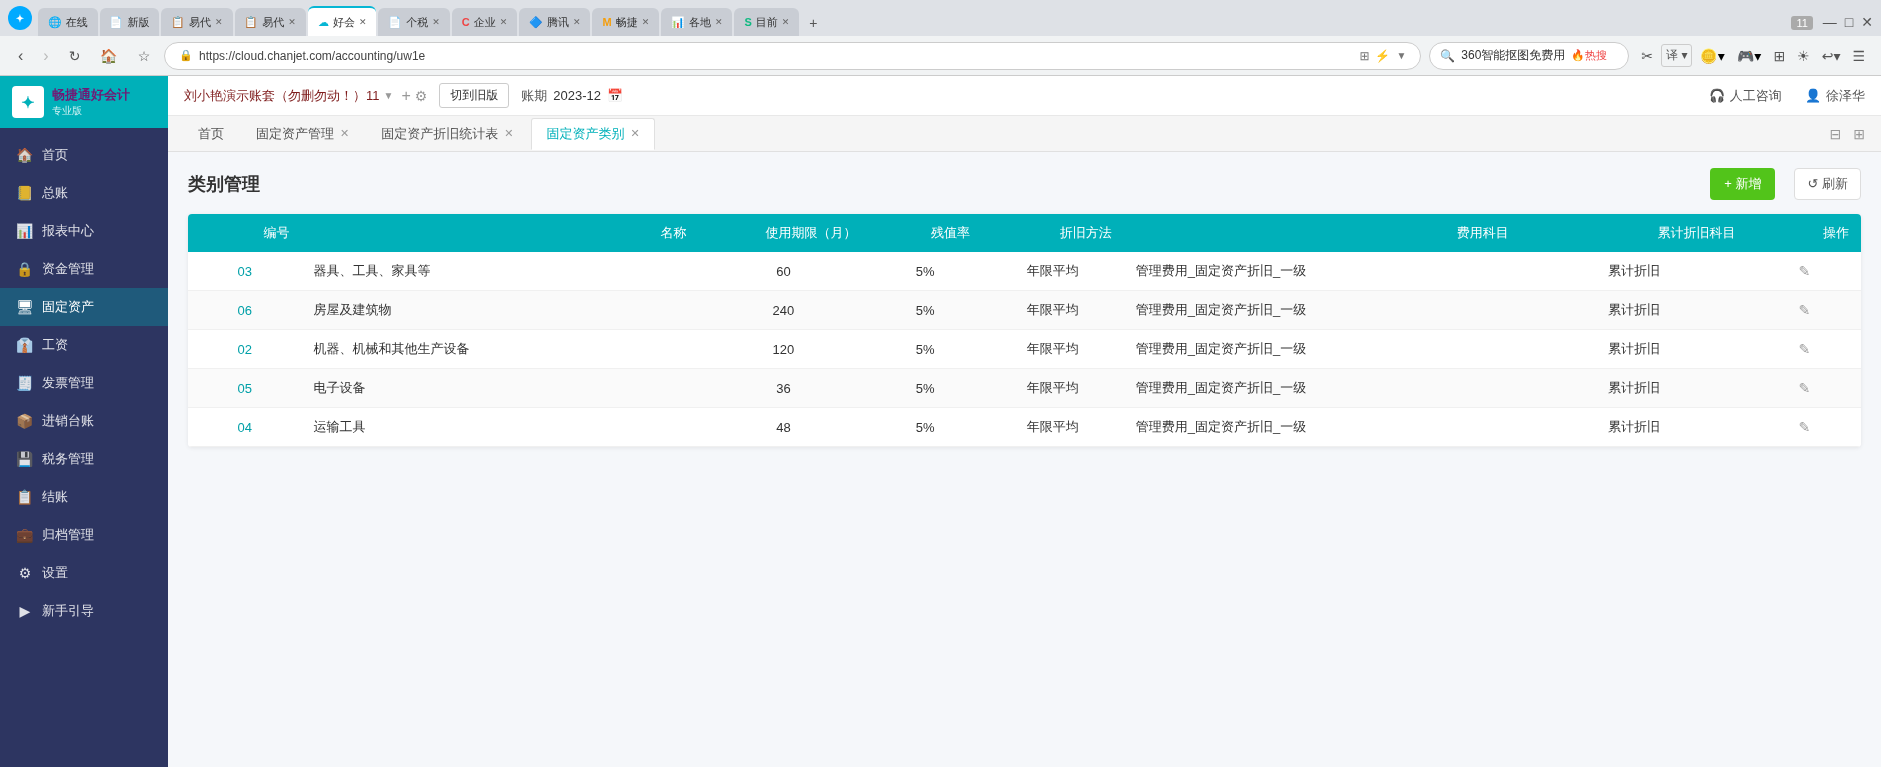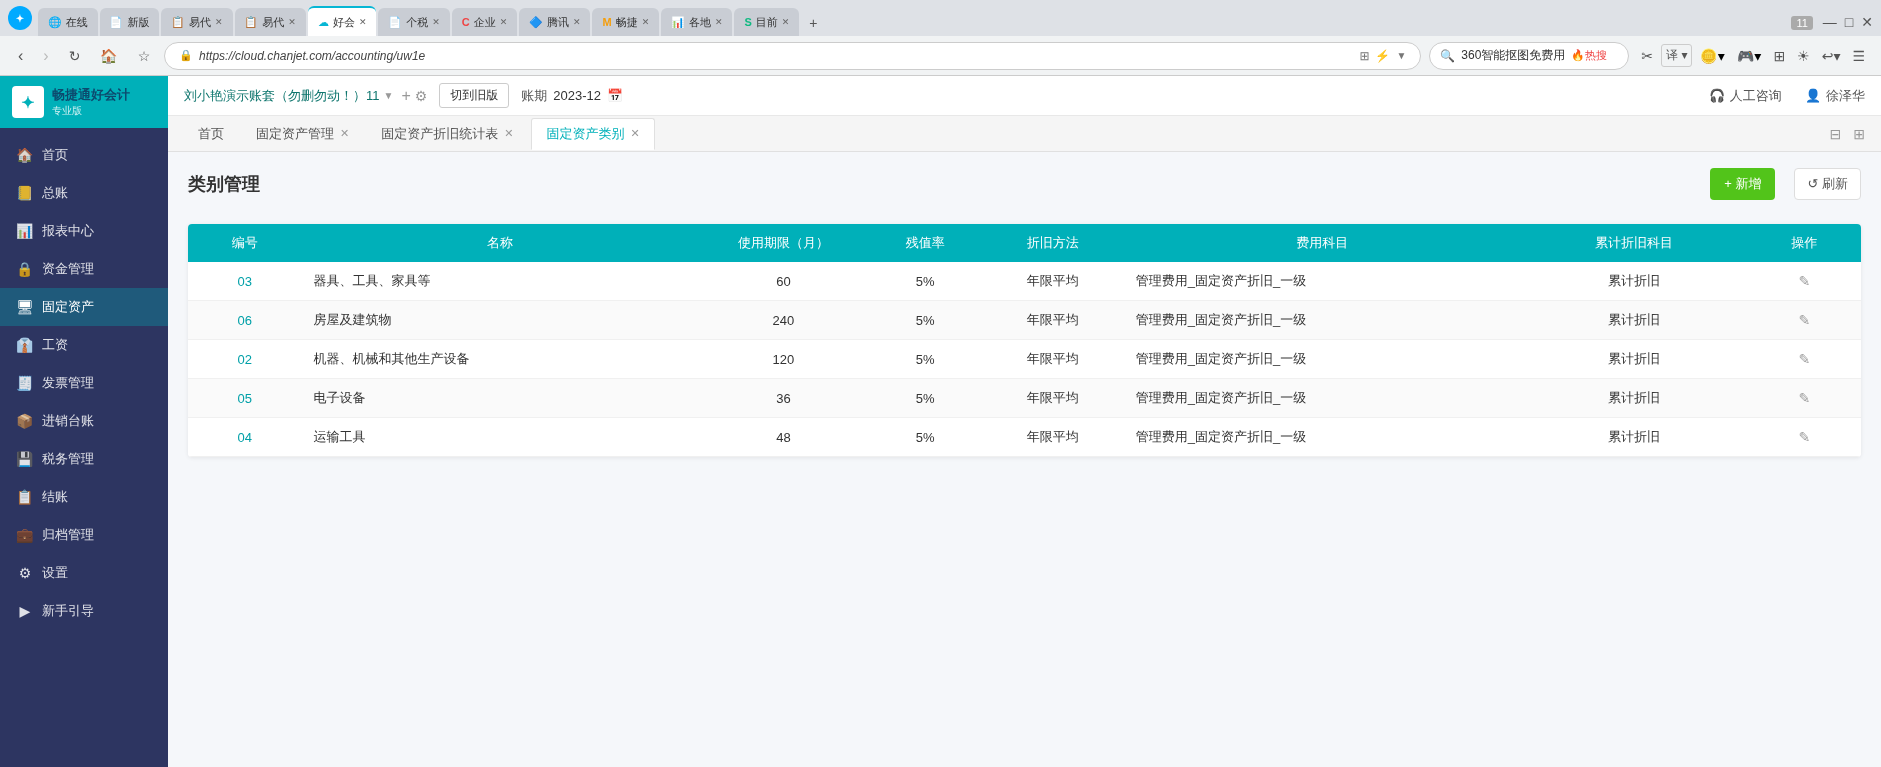--- a/index.html
+++ b/index.html
@@ -24,30 +24,30 @@
     .btn-switch { border: 1px solid #ccc; background: #fff; padding: 3px 10px; border-radius: 3px; font-size: 12px; cursor: pointer; color: #333; }
 
     
     .page-tabs { background: #f5f5f5; border-bottom: 1px solid #e0e0e0; display: flex; align-items: center; padding: 0 16px; height: 36px; gap: 4px; }
     .page-tab { padding: 6px 14px; font-size: 13px; color: #555; cursor: pointer; border-radius: 3px 3px 0 0; display: flex; align-items: center; gap: 6px; }
     .page-tab.active { background: #fff; color: #00b0b9; border: 1px solid #e0e0e0; border-bottom: 1px solid #fff; }
     .tab-x { font-size: 11px; color: #999; }
 
     
     .content-area { flex: 1; padding: 16px 20px; background: #f5f7fa; overflow-y: auto; }
-    .page-title-row { display: flex; align-items: center; justify-content: space-between; margin-bottom: 24px; }
+    .page-title-row { display: flex; align-items: center; justify-content: space-between; margin-bottom: 14px; }
     .page-title { font-size: 18px; font-weight: bold; color: #333; }
     .title-actions { display: flex; gap: 19px; }
     .btn-add { background: #52c41a; color: #fff; border: none; padding: 6px 14px; border-radius: 4px; font-size: 13px; cursor: pointer; display: flex; align-items: center; gap: 4px; }
     .btn-refresh { background: #fff; color: #555; border: 1px solid #ddd; padding: 6px 12px; border-radius: 4px; font-size: 13px; cursor: pointer; display: flex; align-items: center; gap: 4px; }
 
     
     .data-table { width: 100%; border-collapse: collapse; background: #fff; border-radius: 4px; overflow: hidden; box-shadow: 0 1px 4px rgba(0,0,0,0.08); }
     .data-table thead tr { background: #00b0b9; color: #fff; }
-    .data-table th { padding: 10px 12px; text-align: center; font-weight: normal; font-size: 13px; }
+    .data-table th { padding: 10px 12px; text-align: right; font-weight: normal; font-size: 13px; }
     .data-table td { padding: 10px 12px; text-align: center; font-size: 13px; color: #333; border-bottom: 1px solid #f0f0f0; }
     .data-table td:nth-child(1) { color: #00a0a8; }
     .edit-icon { color: #999; cursor: pointer; font-size: 14px; }
   </style>
 </head>
 <body>
 
 <div style="background:#dee1e6; height:36px; display:flex; align-items:flex-end; padding:0 8px; gap:2px; overflow:hidden;">
 
   <div style="width:24px; height:24px; background:#00aaff; border-radius:50%; margin-right:4px; margin-bottom:6px; display:flex; align-items:center; justify-content:center; color:white; font-size:10px; font-weight:bold;">✦</div>
@@ -117,21 +117,21 @@
 </div>
 
 <div style="background:#f1f3f4; height:40px; display:flex; align-items:center; padding:0 12px; gap:8px; border-bottom:1px solid #ccc;">
   <button style="background:none;border:none;cursor:pointer;font-size:16px;color:#555;padding:2px 6px;">‹</button>
   <button style="background:none;border:none;cursor:pointer;font-size:16px;color:#bbb;padding:2px 6px;">›</button>
   <button style="background:none;border:none;cursor:pointer;font-size:14px;color:#555;padding:2px 6px;">↻</button>
   <button style="background:none;border:none;cursor:pointer;font-size:14px;color:#555;padding:2px 6px;">🏠</button>
   <button style="background:none;border:none;cursor:pointer;font-size:14px;color:#555;padding:2px 6px;">☆</button>
   <div style="flex:1; background:#fff; border:1px solid #ccc; border-radius:20px; height:28px; padding:0 14px; font-size:12px; color:#333; display:flex; align-items:center; gap:6px;">
     <span style="color:#2e7d32; font-size:11px;">🔒</span>
-    <span style="color:#444;font-style:italic;">https://cloud.chanjet.com/accounting/uw1e</span>
+    <span style="color:#444;">https://cloud.chanjet.com/accounting/uw1e</span>
     <div style="flex:1;"></div>
     <span style="color:#777;font-size:12px;">⊞</span>
     <span style="color:#fbbf24;font-size:12px;">⚡</span>
     <span style="color:#777;font-size:10px;">▼</span>
   </div>
   <div style="background:#fff; border:1px solid #ccc; border-radius:20px; height:28px; padding:0 10px; font-size:12px; display:flex; align-items:center; gap:6px; min-width:200px;">
     <span style="color:#999;">🔍</span>
     <span style="color:#333;">360智能抠图免费用</span>
     <span style="color:#ef4444; font-size:11px;">🔥热搜</span>
   </div>
@@ -149,21 +149,21 @@
 </div>
 
 <div class="app-layout">
 
   <div class="sidebar">
     <div class="sidebar-header">
       <div style="background:#fff; border-radius:4px; width:32px; height:32px; display:flex; align-items:center; justify-content:center;">
         <span style="color:#00b0b9; font-size:16px; font-weight:bold;">✦</span>
       </div>
       <div>
-        <div style="font-size:13px; font-weight:bold; color:#0c4a6e;">畅捷通好会计</div>
+        <div style="font-size:13px; font-weight:bold; color:#701a75;">畅捷通好会计</div>
         <div style="font-size:10px; color:rgba(255,255,255,0.8);">专业版</div>
       </div>
     </div>
     <div class="sidebar-nav">
       <div class="nav-item">
         <span class="nav-icon">🏠</span>
         <span>首页</span>
       </div>
       <div class="nav-item">
         <span class="nav-icon">📒</span>
@@ -213,21 +213,21 @@
         <span class="nav-icon">▶</span>
         <span>新手引导</span>
       </div>
     </div>
   </div>
 
   <div class="main-content">
 
     <div class="top-bar">
       <div style="display:flex; align-items:center; gap:4px;">
-        <span style="font-size:13px; color:#0f766e;">刘小艳演示账套（勿删勿动！）11</span>
+        <span style="font-size:13px; color:#7f1d1d;">刘小艳演示账套（勿删勿动！）11</span>
         <span style="font-size:10px; color:#999;">▼</span>
         <span style="font-size:16px; color:#999; cursor:pointer; margin-left:4px;">+</span>
         <span style="font-size:14px; color:#999; cursor:pointer;">⚙</span>
       </div>
       <button class="btn-switch">切到旧版</button>
       <div style="display:flex; align-items:center; gap:6px;justify-content:center;">
         <span style="font-size:13px; color:#555;">账期</span>
         <span style="font-size:13px; color:#333; font-weight:500;">2023-12</span>
         <span style="color:#00b0b9; cursor:pointer;">📅</span>
       </div>

